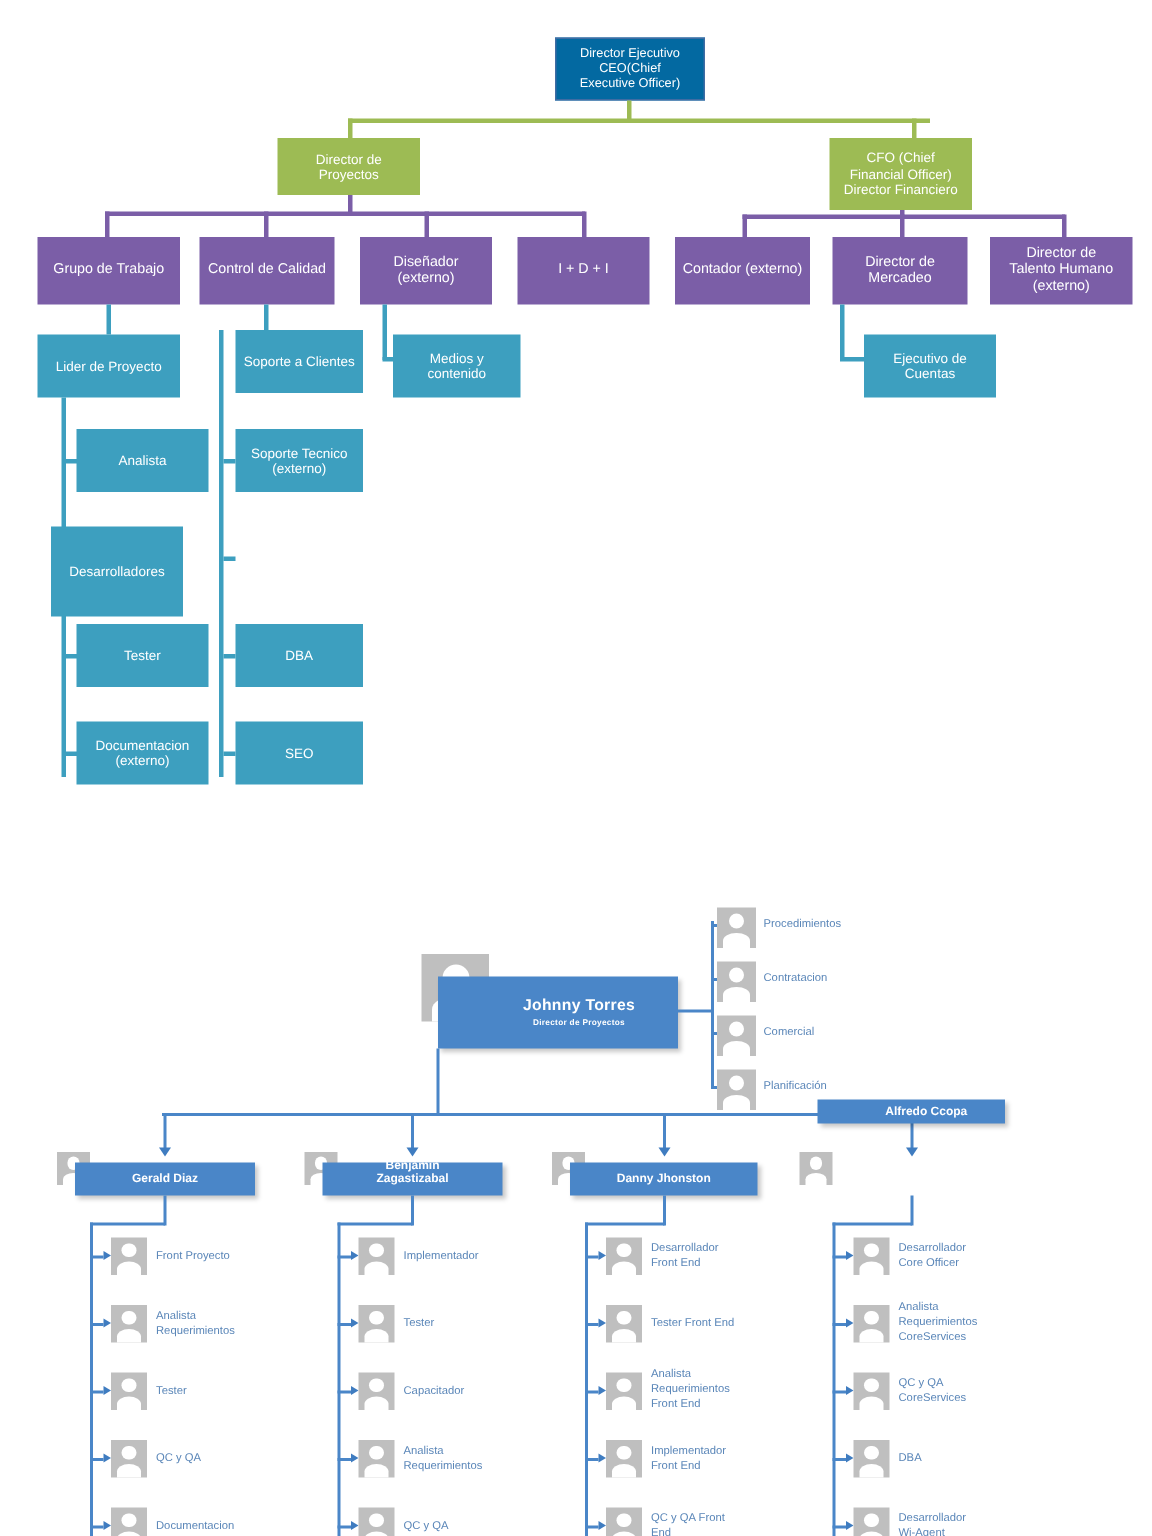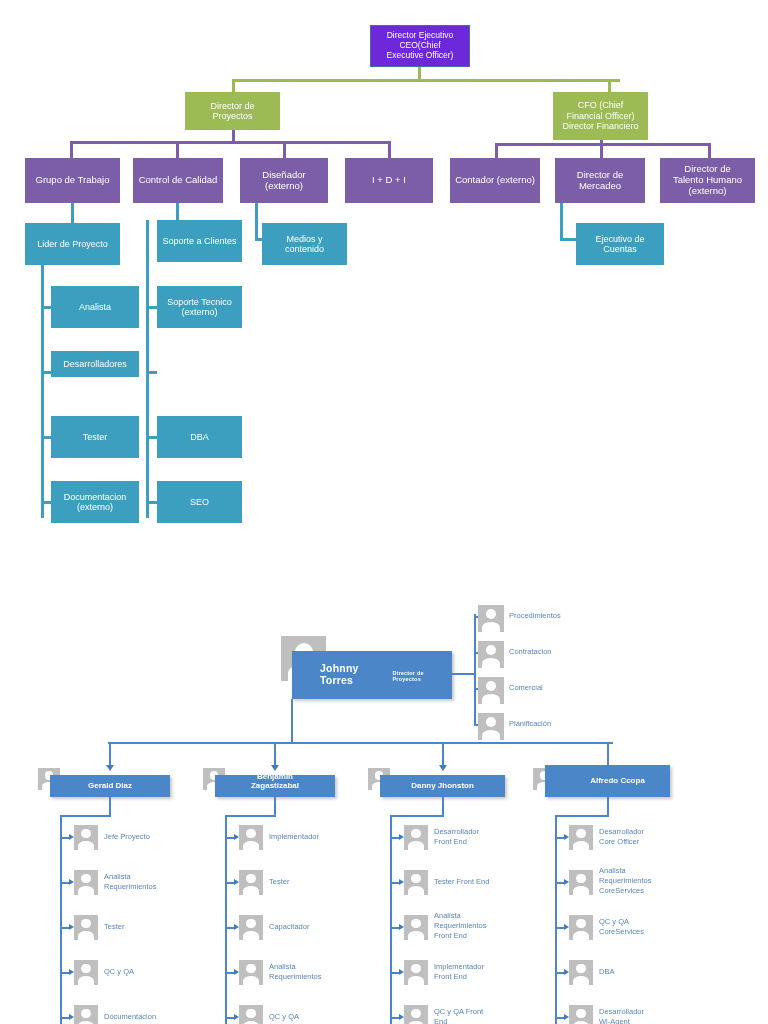--- a/index.html
+++ b/index.html
@@ -9,39 +9,39 @@
     position:relative;
   }
   #stage{position:absolute;left:0;top:0;width:768px;height:1024px;}
 
   
   .node{position:absolute;box-sizing:border-box;display:flex;align-items:center;
         justify-content:center;text-align:center;color:#ffffff;line-height:1.15;
         padding:2px 3px;overflow:hidden;}
   .node span{display:block;}
 
-  .n-blue{background:#6d28d9;border:1px solid #3f6ca3;font-size:8.5px;}
+  .n-blue{background:#0369a1;border:1px solid #3f6ca3;font-size:8.5px;}
   .n-green{background:#9dbb54;font-size:9px;}
   .n-purple{background:#7b5ea7;font-size:9.5px;}
   .n-teal{background:#3d9fbf;font-size:9px;}
 
   
   .ln{position:absolute;}
   .g-line{background:#9dbb54;}
   .p-line{background:#7b5ea7;}
   .t-line{background:#3d9fbf;}
   .b-line{background:#4a86c8;}
 
   
   .ph{position:absolute;background:#bfbfbf;overflow:hidden;}
   .ph .head{position:absolute;background:#ffffff;border-radius:50%;}
   .ph .body{position:absolute;background:#ffffff;border-radius:50% 50% 0 0;}
 
   .pbox{position:absolute;background:#4a86c8;box-shadow:2px 2px 3px rgba(0,0,0,.22);
-        display:flex;flex-direction:row;align-items:center;justify-content:center;
+        display:flex;flex-direction:column;align-items:center;justify-content:center;
         color:#fff;box-sizing:border-box;padding-left:28px;}
   .pbox .nm{font-weight:bold;font-size:10.5px;letter-spacing:.2px;line-height:1.1;}
   .pbox .rl{font-size:5.5px;font-weight:bold;letter-spacing:.2px;margin-top:2px;}
 
   .mbox{position:absolute;background:#4a86c8;box-shadow:2px 2px 3px rgba(0,0,0,.22);
         display:flex;align-items:center;justify-content:center;color:#fff;
         font-size:8px;font-weight:bold;text-align:center;line-height:1.1;
         box-sizing:border-box;padding:0 2px;overflow:visible;}
   .mbox .two{position:relative;top:-4px;}
 
@@ -136,21 +136,21 @@
       </div>
     </div>
     <div class="ln t-line" style="left: 41px; top: 265px; width: 3px; height: 253px;"></div>
     <div class="ln t-line" style="left: 44px; top: 306px; width: 8px; height: 3px;"></div>
     <div class="node n-teal" style="left: 51px; top: 286px; width: 88px; height: 42px;">
       <div>
         <span>Analista</span>
       </div>
     </div>
     <div class="ln t-line" style="left: 44px; top: 371px; width: 8px; height: 3px;"></div>
-    <div class="node n-teal" style="left: 51px; top: 351px; width: 88px; height: 26px;">
+    <div class="node n-teal" style="left: 34px; top: 351px; width: 88px; height: 60px;">
       <div>
         <span>Desarrolladores</span>
       </div>
     </div>
     <div class="ln t-line" style="left: 44px; top: 436px; width: 8px; height: 3px;"></div>
     <div class="node n-teal" style="left: 51px; top: 416px; width: 88px; height: 42px;">
       <div>
         <span>Tester</span>
       </div>
     </div>
@@ -258,21 +258,21 @@
     <div class="ln b-line" style="left: 109px; top: 797px; width: 2px; height: 20px;"></div>
     <div class="ln b-line" style="left: 60px; top: 815px; width: 2px; height: 215px;"></div>
     <div class="ln b-line" style="left: 60px; top: 815px; width: 50px; height: 2px;"></div>
     <div class="ln b-line" style="left: 60px; top: 837px; width: 9px; height: 2px;"></div>
     <div class="arrow" style="left: 69px; top: 834px;"></div>
     <div class="ph" style="left: 74px; top: 825px; width: 24px; height: 25px;">
       <div class="head" style="left: 7.2px; top: 3.75px; width: 9.6px; height: 9.6px;"></div>
       <div class="body" style="left: 3.84px; top: 15.5px; width: 16.32px; height: 10px;"></div>
     </div>
     <div class="leaf-label" style="left: 104px; top: 832px; width: 90px;">
-      <div>Jefe Proyecto</div>
+      <div>Front Proyecto</div>
     </div>
     <div class="ln b-line" style="left: 60px; top: 882px; width: 9px; height: 2px;"></div>
     <div class="arrow" style="left: 69px; top: 879px;"></div>
     <div class="ph" style="left: 74px; top: 870px; width: 24px; height: 25px;">
       <div class="head" style="left: 7.2px; top: 3.75px; width: 9.6px; height: 9.6px;"></div>
       <div class="body" style="left: 3.84px; top: 15.5px; width: 16.32px; height: 10px;"></div>
     </div>
     <div class="leaf-label" style="left: 104px; top: 872px; width: 90px;">
       <div>Analista</div>
       <div>Requerimientos</div>
@@ -428,21 +428,21 @@
     <div class="leaf-label" style="left: 434px; top: 1007px; width: 90px;">
       <div>QC y QA Front</div>
       <div>End</div>
     </div>
     <div class="ln b-line" style="left: 606.5px; top: 742px; width: 2px; height: 26px;"></div>
     <div class="arrow-dn" style="left: 603.5px; top: 765px;"></div>
     <div class="ph" style="left: 533px; top: 768px; width: 22px; height: 22px;">
       <div class="head" style="left: 6.6px; top: 3.3px; width: 8.8px; height: 8.8px;"></div>
       <div class="body" style="left: 3.52px; top: 13.64px; width: 14.96px; height: 8.8px;"></div>
     </div>
-    <div class="mbox" style="left: 545px; top: 765px; width: 125px; height: 32px; padding-left: 22px;">
+    <div class="mbox" style="left: 545px; top: 733px; width: 125px; height: 16px; padding-left: 22px;">
       <div>
         <div>Alfredo Ccopa</div>
       </div>
     </div>
     <div class="ln b-line" style="left: 606.5px; top: 797px; width: 2px; height: 20px;"></div>
     <div class="ln b-line" style="left: 555px; top: 815px; width: 2px; height: 215px;"></div>
     <div class="ln b-line" style="left: 555px; top: 815px; width: 52.5px; height: 2px;"></div>
     <div class="ln b-line" style="left: 555px; top: 837px; width: 9px; height: 2px;"></div>
     <div class="arrow" style="left: 564px; top: 834px;"></div>
     <div class="ph" style="left: 569px; top: 825px; width: 24px; height: 25px;">

